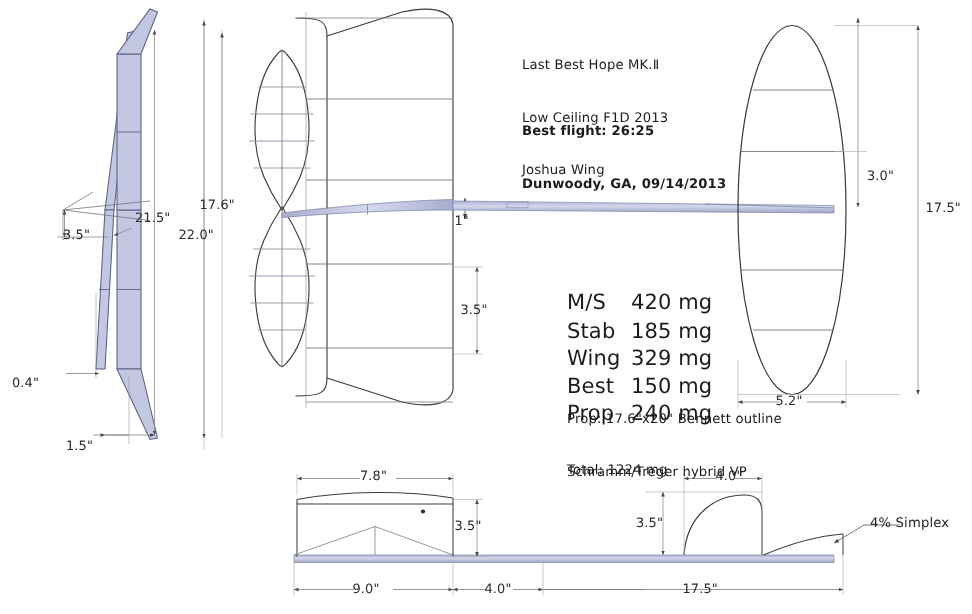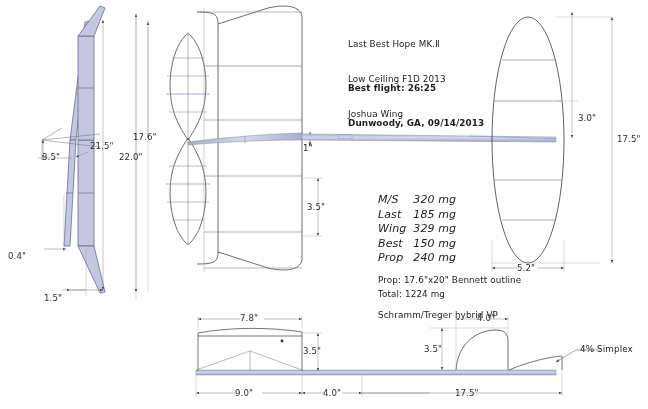--- a/index.html
+++ b/index.html
@@ -206,28 +206,28 @@
     <div>Last Best Hope MK.Ⅱ</div>
     <div>Low Ceiling F1D 2013</div>
     <div>Joshua Wing</div>
   </div>
   <div class="txt note" style="left:348px;top:60px;font-weight:bold;">
     <div>Best flight: 26:25</div>
     <div>Dunwoody, GA, 09/14/2013</div>
   </div>
 
   <div class="txt note" style="left:378px;top:170px;">
-    <table style="border-collapse:collapse;font-size:11px;font-family:'DejaVu Sans','Liberation Sans',sans-serif;color:#1c1c1c;font-style:italic;">
+    <table style="border-collapse:collapse;font-size:14px;font-family:'DejaVu Sans','Liberation Sans',sans-serif;color:#1c1c1c;">
       <tbody>
         <tr>
           <td style="padding:0 7px 0 0;">M/S</td>
-          <td style="padding:0;">320 mg</td>
-        </tr>
-        <tr>
-          <td style="padding:0 7px 0 0;">Last</td>
+          <td style="padding:0;">420 mg</td>
+        </tr>
+        <tr>
+          <td style="padding:0 7px 0 0;">Stab</td>
           <td style="padding:0;">185 mg</td>
         </tr>
         <tr>
           <td style="padding:0 7px 0 0;">Wing</td>
           <td style="padding:0;">329 mg</td>
         </tr>
         <tr>
           <td style="padding:0 7px 0 0;">Best</td>
           <td style="padding:0;">150 mg</td>
         </tr>

